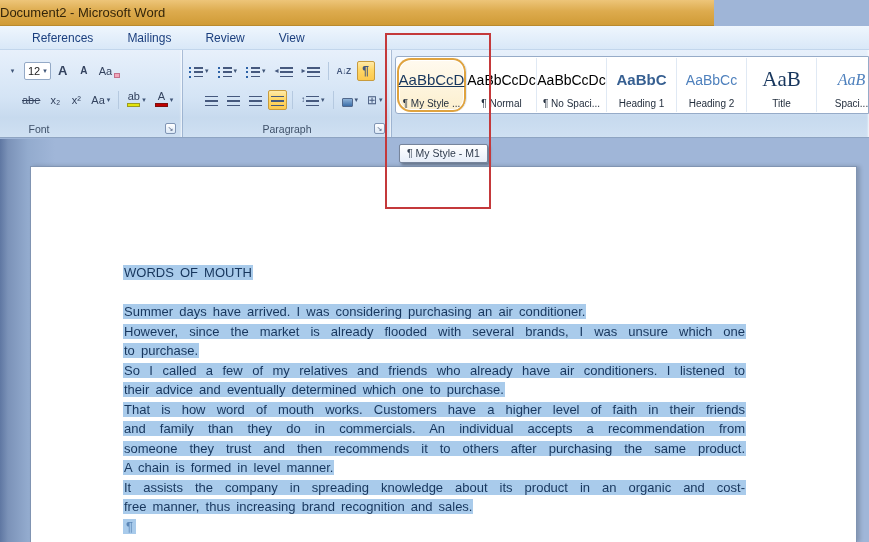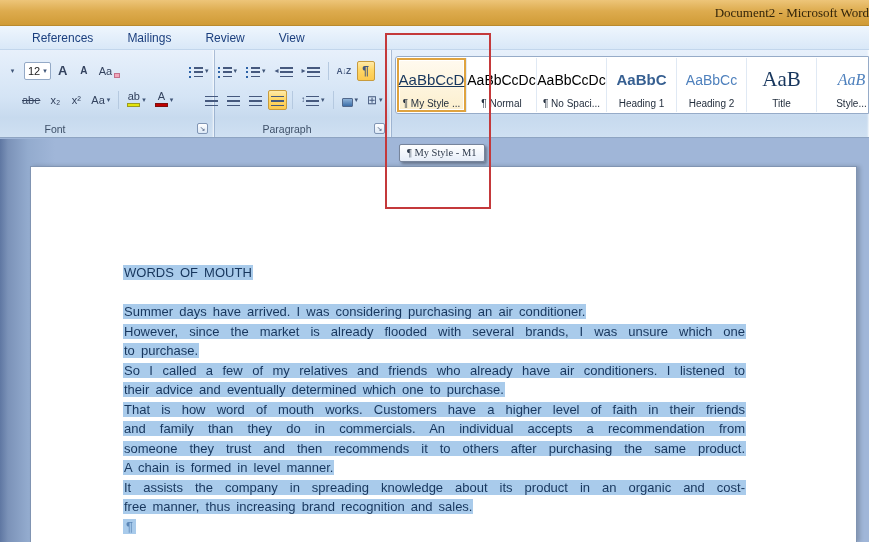--- a/index.html
+++ b/index.html
@@ -1,40 +1,40 @@
 <!DOCTYPE html>
 <html><head>
 <meta charset="utf-8">
 <style>
   * { margin:0; padding:0; box-sizing:border-box; }
   html,body { width:869px; height:542px; overflow:hidden; }
   body { position:relative; font-family:"Liberation Sans",sans-serif; background:#9fb5d7; }
 
   
-  .titlebar { position:absolute; top:0; left:0; width:869px; height:26px;
+  .titlebar { position:absolute; top:0; left:0; width:714px; height:26px;
     background:linear-gradient(#edc579 0%, #ddab4e 45%, #d09b36 100%);
     border-bottom:1px solid #b98a2e;
-    display:flex; align-items:center; justify-content:flex-end;font-family:Liberation Serif, serif; }
+    display:flex; align-items:center; justify-content:flex-start; }
   .titlebar .title { font-size:13px; color:#33250a; }
 
   
   .tabrow { position:absolute; top:26px; left:0; width:869px; height:24px;
     background:linear-gradient(#eff6fd,#d9e8f8);
     border-bottom:1px solid #c2d6ec;
     display:flex; align-items:center; gap:26px; padding-left:28px; }
   .tab { font-size:12px; color:#1b3f7e; padding:2px 4px; cursor:default; }
 
   
   .ribbon { position:absolute; top:50px; left:0; width:869px; height:88px;
     background:linear-gradient(#e7f0fb,#d4e4f5 55%,#c7daee 78%,#cfe0f2);
     border-bottom:1px solid #8ea4c2; }
   .grp { position:absolute; top:0; height:87px;
     border-right:1px solid rgba(122,148,184,.55);
     box-shadow: inset -2px 0 2px -1px rgba(255,255,255,.8); }
-  .grp-font { left:0; width:215px; }
+  .grp-font { left:0; width:183px; }
   .grp-par  { left:183px; width:209px; }
   .grp-sty  { left:392px; width:477px; border-right:none; }
   .row { position:absolute; left:3px; right:3px; display:flex; align-items:center; gap:3px; height:24px; }
   .r1 { top:9px; } .r2 { top:38px;margin-left:16px; }
   .grp-label { position:absolute; bottom:2px; text-align:center; font-size:10.5px; color:#3e5068; }
   .grp-font .grp-label { left:-104px; right:0; }
   .grp-par  .grp-label { left:0; right:0; }
   .grp-sty  .grp-label { left:550px; right:0; }
   .launcher { position:absolute; bottom:3px; width:11px; height:11px;
     border:1px solid #8095b4; border-radius:2px; background:linear-gradient(#fff,#dce8f6);
@@ -81,33 +81,33 @@
   
   .gallery { position:absolute; left:3px; top:6px; width:474px; height:58px;
     background:#fff; border:1px solid #96abc8; border-radius:3px 0 0 3px;
     display:flex; overflow:hidden; padding:1px; }
   .style-item { flex:0 0 70px; width:70px; border-right:1px solid #e0e9f4;
     display:flex; flex-direction:column; align-items:center; justify-content:flex-end;
     padding:3px 2px 3px; cursor:pointer; position:relative; }
   .style-item .preview { flex:1; display:flex; align-items:center; white-space:nowrap; }
   .style-item .name { font-size:10px; color:#25303f; white-space:nowrap; overflow:hidden; max-width:66px; }
   .style-item.selected { box-shadow: inset 0 0 0 2px #dfa33f, inset 0 0 0 3px #fff;
-    background:linear-gradient(#fffaf0,#fcefcd); border-radius:0; }
+    background:linear-gradient(#fffaf0,#fcefcd); border-radius:14px; }
   .p-mystyle { color:#17365d; text-decoration:underline; font-size:15px; }
   .p-normal  { color:#000; font-size:14px; }
   .p-h1 { color:#365f91; font-weight:bold; font-size:15px; }
   .p-h2 { color:#4f81bd; font-weight:normal; font-size:14px; }
   .p-title { font-family:"Liberation Serif",serif; color:#17365d; font-size:21px; }
   .p-sub { font-family:"Liberation Serif",serif; font-style:italic; color:#4f81bd; font-size:16px; }
 
   
   .tooltip { position:absolute; left:399px; top:144px; z-index:40;
     background:linear-gradient(#ffffff,#e7eef9); border:1px solid #76849b; border-radius:2px;
     padding:2px 7px 3px; font-size:10.5px; color:#2f3b4d;
-    box-shadow:2px 2px 3px rgba(0,0,0,.35); white-space:nowrap;font-family:Liberation Serif, serif; }
+    box-shadow:2px 2px 3px rgba(0,0,0,.35); white-space:nowrap; }
 
   
   .annotation { position:absolute; left:385px; top:33px; width:106px; height:176px;
     border:2px solid #c4393b; z-index:60; pointer-events:none; }
 
   
   .docarea { position:absolute; top:139px; left:0; width:869px; bottom:0;
     background:linear-gradient(90deg,#5f77a2 0px,#7b92b8 8px,#93abce 28px,#a0b6d8 55px,#a0b6d8 100%); }
   .page { position:absolute; left:30px; top:27px; width:827px; bottom:0;
     background:#fff; border:1px solid #8094b2; border-bottom:none;
@@ -274,21 +274,21 @@
       <div class="style-item">
         <span class="preview p-h2">AaBbCc</span>
         <span class="name">Heading 2</span>
       </div>
       <div class="style-item">
         <span class="preview p-title">AaB</span>
         <span class="name">Title</span>
       </div>
       <div class="style-item">
         <span class="preview p-sub">AaB</span>
-        <span class="name">Style...</span>
+        <span class="name">Spaci...</span>
       </div>
     </div>
     <div class="grp-label">Styles</div>
   </div>
 </div>
 
 <div class="docarea">
   <div class="page">
     <div class="textblock">
       <div class="line head"><span class="sel">WORDS OF MOUTH</span></div>

